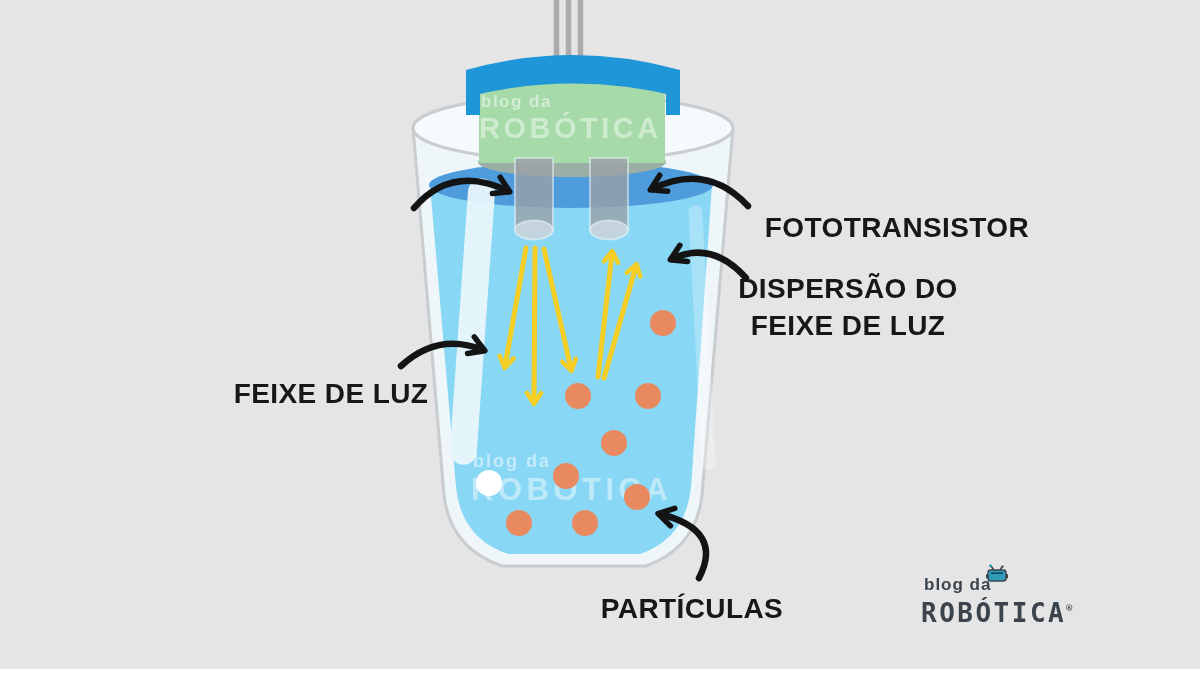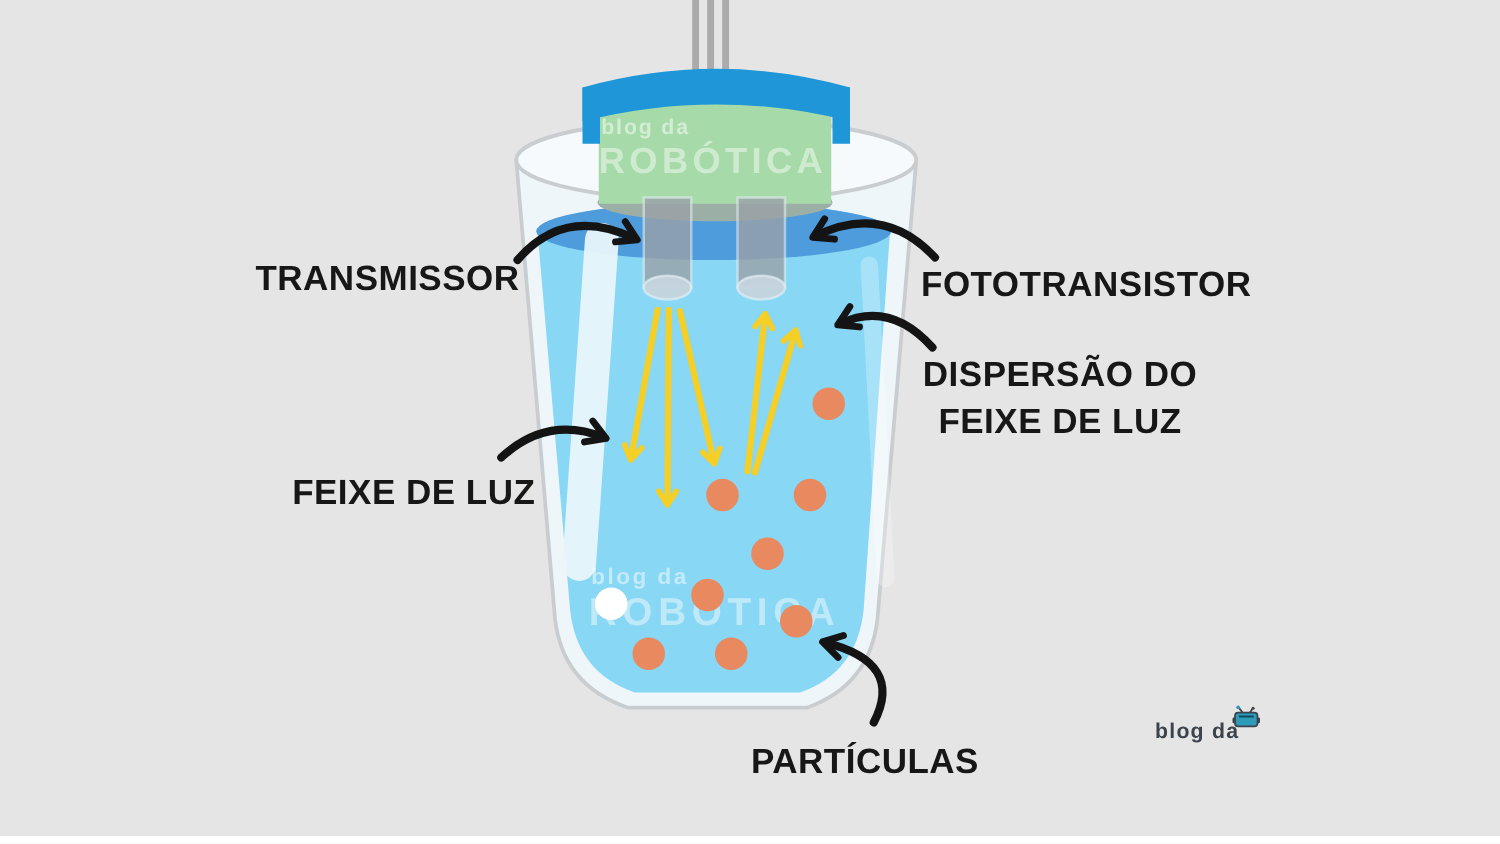--- a/index.html
+++ b/index.html
@@ -150,26 +150,25 @@
     <g fill="none" stroke="#141414" stroke-width="6.5" stroke-linecap="round">
       <path d="M 414 208 Q 452 164 508 191" marker-end="url(#ah-black)"></path>
       <path d="M 748 206 Q 707 162 652 189" marker-end="url(#ah-black)"></path>
       <path d="M 746 278 Q 712 240 672 259" marker-end="url(#ah-black)"></path>
       <path d="M 401 366 Q 438 332 483 350" marker-end="url(#ah-black)"></path>
       <path d="M 699 578 Q 724 530 660 514" marker-end="url(#ah-black)"></path>
     </g>
   </svg>
 
   <div class="label" style="left:150px;top:204px;">
-    <div>TRANSMISSOR</div>
   </div>
 
-  <div class="label" style="left:709px;top:209px;">FOTOTRANSISTOR</div>
+  <div class="label" style="left:709px;top:209px;padding-left:28px;">FOTOTRANSISTOR</div>
 
-  <div class="label" style="left:688px;top:281px;">
+  <div class="label" style="left:688px;top:270px;">
     <div>DISPERSÃO DO</div>
     <div>FEIXE DE LUZ</div>
   </div>
 
   <div class="label" style="left:171px;top:375px;">FEIXE DE LUZ</div>
 
   <div class="label" style="left:532px;top:590px;">PARTÍCULAS</div>
 
   <div class="logo">
     <div class="row1">blog da</div>
@@ -178,15 +177,16 @@
         <line x1="9" y1="6" x2="6" y2="2" stroke="#3B444C" stroke-width="1.5"></line>
         <circle cx="5.5" cy="1.8" r="1.5" fill="#2E9BB8"></circle>
         <line x1="15" y1="6" x2="17" y2="3" stroke="#3B444C" stroke-width="1.5"></line>
         <circle cx="17.5" cy="2.6" r="1.2" fill="#3B444C"></circle>
         <rect x="3" y="6" width="18" height="11" rx="2.5" fill="#2E9BB8" stroke="#3B444C" stroke-width="1.4"></rect>
         <rect x="1" y="10" width="2.4" height="4.5" rx="1" fill="#3B444C"></rect>
         <rect x="20.6" y="10" width="2.4" height="4.5" rx="1" fill="#3B444C"></rect>
         <line x1="6" y1="9.2" x2="18" y2="9.2" stroke="#0E4B5E" stroke-width="1.6"></line>
       </svg>
     </span>
+    <div class="row2"><span>ROBÓTICA</span><span class="reg">®</span></div>
   </div>
 
 </div>
 
 </body></html>

